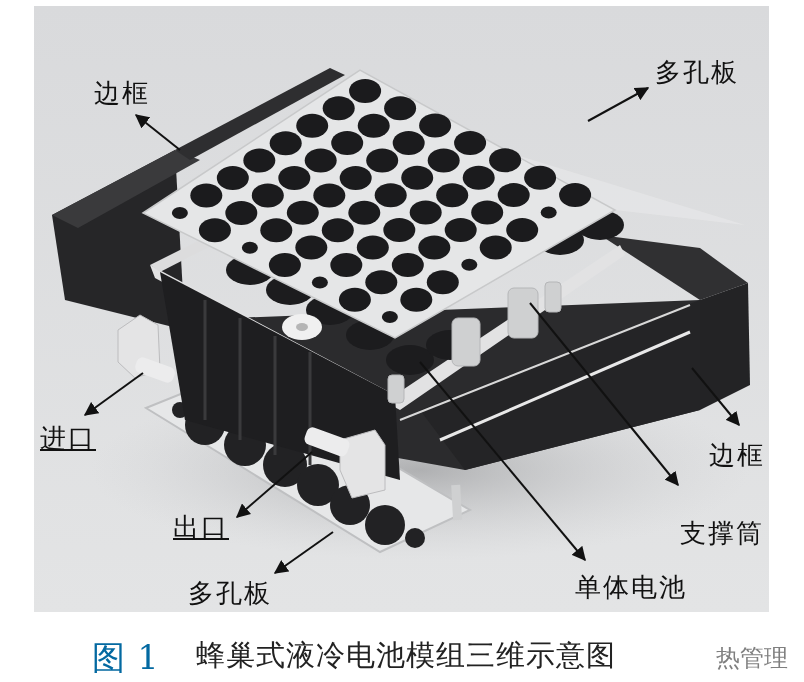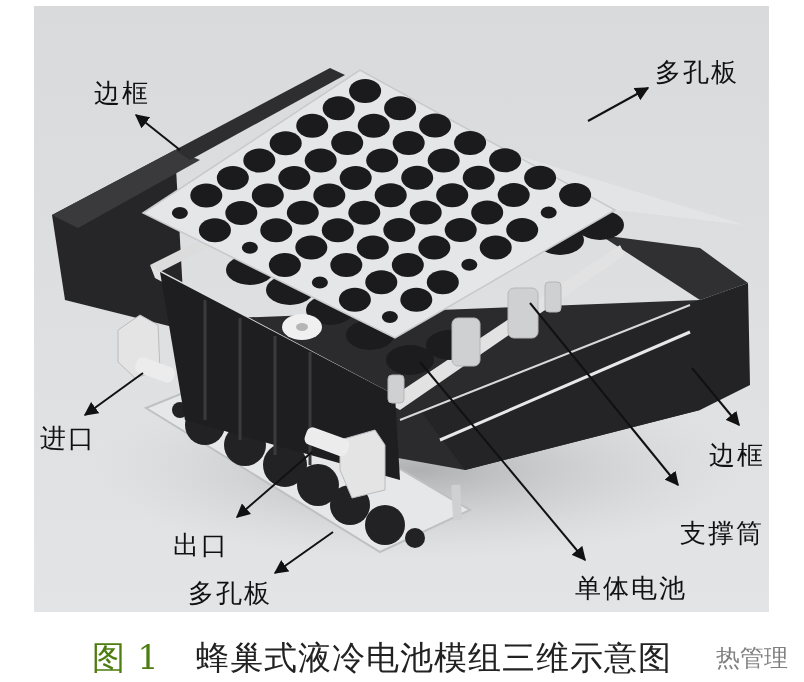--- a/index.html
+++ b/index.html
@@ -2,23 +2,23 @@
 <html><head>
 <meta charset="utf-8">
 <style>
   html, body { margin:0; padding:0; background:#ffffff; }
   body { width:804px; height:682px; position:relative; overflow:hidden;
          font-family:"DejaVu Serif","Liberation Serif",serif; }
   #figure { position:absolute; left:0; top:0; width:804px; height:682px; }
   .label { position:absolute; font-size:26px; color:#111; letter-spacing:2px;
            font-family:"DejaVu Serif","Liberation Serif",serif; white-space:nowrap; line-height:1; }
   #caption { position:absolute; left:0; top:632px; width:804px; height:44px; }
-  #caption .fig-no { position:absolute; left:92px; top:4px; font-size:33px; color:#4d7c0f;
+  #caption .fig-no { position:absolute; left:92px; top:4px; font-size:33px; color:#0369a1;
            font-family:"DejaVu Serif","Liberation Serif",serif; letter-spacing:1px; }
-  #caption .fig-title { position:absolute; left:196px; top:4px; font-size:33px; color:#222;
+  #caption .fig-title { position:absolute; left:196px; top:4px; font-size:29px; color:#222;
            font-family:"DejaVu Serif","Liberation Serif",serif; letter-spacing:1px; }
   #caption .watermark { position:absolute; left:716px; top:10px; font-size:24px; color:#555;
            opacity:0.75; font-family:"DejaVu Sans","Liberation Sans",sans-serif; }
 </style>
 </head>
 <body>
 
 <div id="figure">
   <svg id="scene" width="804" height="682" viewBox="0 0 804 682">
     <defs>
@@ -187,26 +187,26 @@
         <line x1="333" y1="532" x2="275" y2="573" stroke="#111" stroke-width="2" marker-end="url(#ah)"></line>
         <line x1="692" y1="368" x2="739" y2="425" stroke="#111" stroke-width="2" marker-end="url(#ah)"></line>
         <line x1="530" y1="303" x2="678" y2="485" stroke="#111" stroke-width="2" marker-end="url(#ah)"></line>
         <line x1="420" y1="362" x2="585" y2="560" stroke="#111" stroke-width="2" marker-end="url(#ah)"></line>
       </g>
   </svg>
 
   <div id="labels">
       <div class="label" style="left: 94px; top: 80px;">边框</div>
       <div class="label" style="left: 655px; top: 59px;">多孔板</div>
-      <div class="label" style="left: 40px; top: 425px;">进口</div>
-      <div class="label" style="left: 173px; top: 532px;">出口</div>
+      <div class="label" style="left: 40px; top: 425px; text-decoration: underline;">进口</div>
+      <div class="label" style="left: 173px; top: 514px; text-decoration: underline;">出口</div>
       <div class="label" style="left: 188px; top: 580px;">多孔板</div>
       <div class="label" style="left: 709px; top: 442px;">边框</div>
       <div class="label" style="left: 680px; top: 520px;">支撑筒</div>
-      <div class="label" style="left: 575px; top: 575px;">单体电池</div>
+      <div class="label" style="left: 575px; top: 575px; font-family: Liberation Serif, serif;">单体电池</div>
     </div>
 </div>
 
 <div id="caption">
   <span class="fig-no">图 1</span>
   <span class="fig-title">蜂巢式液冷电池模组三维示意图</span>
   <span class="watermark">热管理</span>
 </div>
 
 </body></html>

